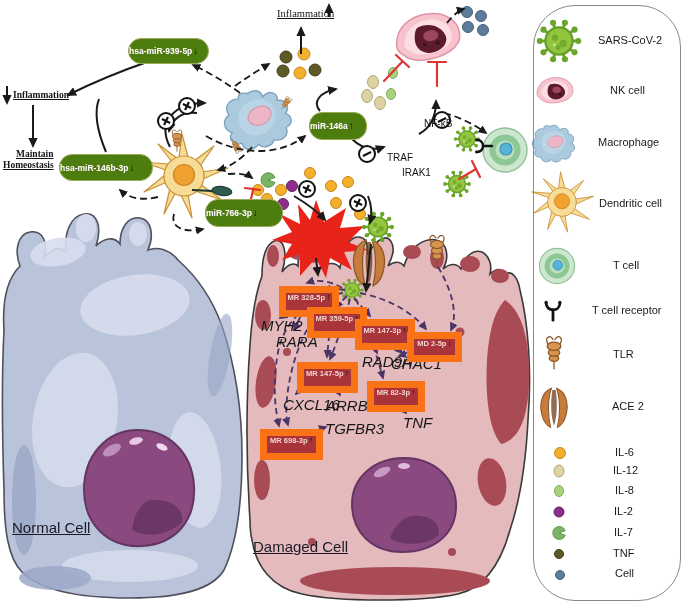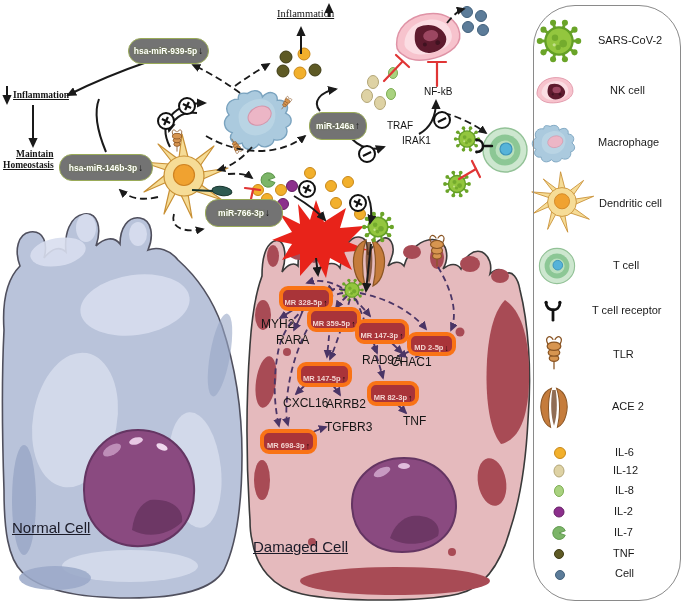--- a/index.html
+++ b/index.html
@@ -5,30 +5,30 @@
   html,body{margin:0;padding:0;background:#fff;}
   .stage{position:relative;width:685px;height:609px;background:#fff;overflow:hidden;
          font-family:"Liberation Sans",sans-serif;}
   .stage svg{position:absolute;left:0;top:0;}
   .lbl{position:absolute;white-space:nowrap;color:#141414;font-family:Liberation Serif, serif;}
   .u{text-decoration:underline;}
   .b{font-weight:bold;}
   .legend-panel{position:absolute;left:533px;top:5px;width:146px;height:594px;
       border:1.6px solid #8a8a8a;border-radius:42px;background:transparent;}
   .lg{position:absolute;font-size:11px;color:#1a1a1a;white-space:nowrap;}
-  .gpill{position:absolute;background:#737373;border:1.5px solid #9aab58;border-radius:13px;
-      display:flex;align-items:center;justify-content:center;color:#fff;font-weight:bold;
+  .gpill{position:absolute;background:#4d7c0f;border:1.5px solid #9aab58;border-radius:13px;
+      display:flex;align-items:center;color:#fff;font-weight:bold;
       font-size:8.5px;text-shadow:0 0 2px rgba(110,130,50,.95);white-space:nowrap;}
   .gpill .arr{color:#111;font-size:10px;margin-left:1px;text-shadow:none;line-height:1;}
-  .rpill{position:absolute;background:#a93439;border:4px solid #f97316;border-radius:9px;
-      display:flex;align-items:flex-end;justify-content:center;color:#f2d4d0;font-weight:bold;
+  .rpill{position:absolute;background:#a93439;border:7px solid #f97316;border-radius:0;
+      display:flex;align-items:flex-start;justify-content:center;color:#f2d4d0;font-weight:bold;
       font-size:7.5px;white-space:nowrap;}
   .rpill .arr{color:#1c090b;font-size:8.5px;margin-left:1px;line-height:1;}
-  .gene{position:absolute;font-size:12px;color:#151515;white-space:nowrap;}
-  .path-lbl{position:absolute;font-size:10px;color:#141414;white-space:nowrap;}
+  .gene{position:absolute;font-size:15px;color:#151515;white-space:nowrap;font-style:italic;}
+  .path-lbl{position:absolute;font-size:10px;color:#141414;white-space:nowrap;margin-top:32px;}
   .cell-lbl{position:absolute;font-size:15px;color:#1b1b28;text-decoration:underline;white-space:nowrap;}
 </style>
 </head>
 <body>
 
 <div class="stage">
 
 <svg width="685" height="609" viewBox="0 0 685 609">
 <defs>
   <marker id="ab" markerWidth="5" markerHeight="4.6" refX="4" refY="2.3" orient="auto">

